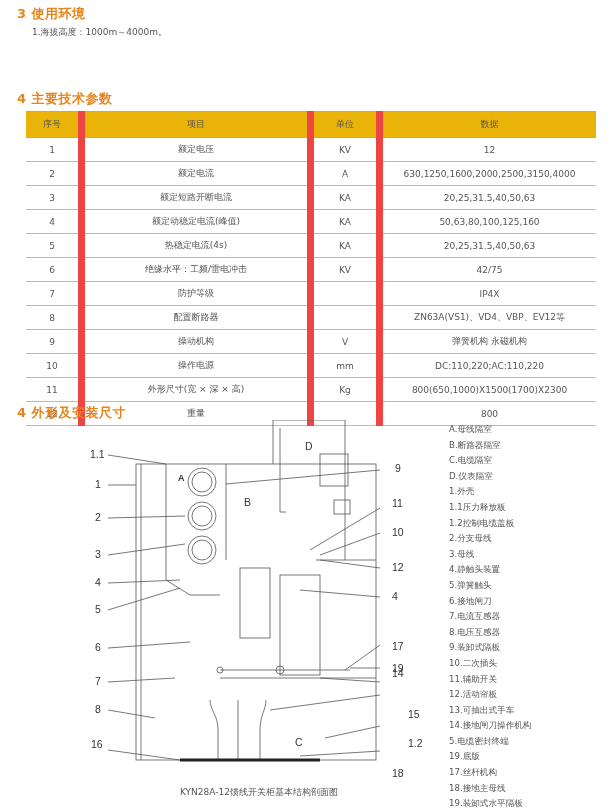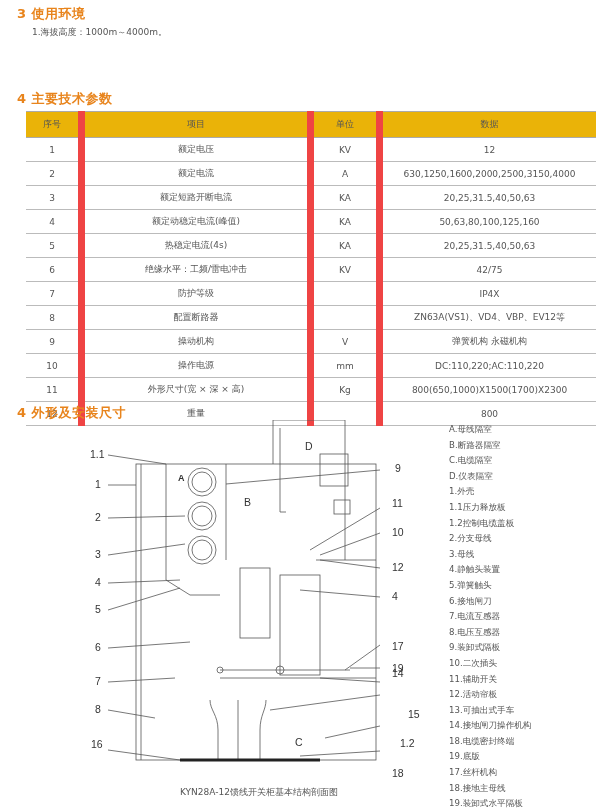--- a/index.html
+++ b/index.html
@@ -192,21 +192,21 @@
 
   <div class="callout" style="left:315px;top:42px">9</div>
   <div class="callout" style="left:312px;top:77px">11</div>
   <div class="callout" style="left:312px;top:106px">10</div>
   <div class="callout" style="left:312px;top:141px">12</div>
   <div class="callout" style="left:312px;top:170px">4</div>
   <div class="callout" style="left:312px;top:220px">17</div>
   <div class="callout" style="left:312px;top:242px">19</div>
   <div class="callout" style="left:312px;top:247px">14</div>
   <div class="callout" style="left:328px;top:288px">15</div>
-  <div class="callout" style="left:320px;top:317px">1.2</div>
+  <div class="callout" style="left:328px;top:317px">1.2</div>
   <div class="callout" style="left:312px;top:347px">18</div>
 </div>
 <div class="caption">KYN28A-12馈线开关柜基本结构剖面图</div>
 
 <div class="legend" id="legend">
     <div>A.母线隔室</div>
     <div>B.断路器隔室</div>
     <div>C.电缆隔室</div>
     <div>D.仪表隔室</div>
     <div>1.外壳</div>
@@ -218,18 +218,18 @@
     <div>5.弹簧触头</div>
     <div>6.接地闸刀</div>
     <div>7.电流互感器</div>
     <div>8.电压互感器</div>
     <div>9.装卸式隔板</div>
     <div>10.二次插头</div>
     <div>11.辅助开关</div>
     <div>12.活动帘板</div>
     <div>13.可抽出式手车</div>
     <div>14.接地闸刀操作机构</div>
-    <div>18.电缆密封终端</div>
+    <div>5.电缆密封终端</div>
     <div>19.底版</div>
     <div>17.丝杆机构</div>
     <div>18.接地主母线</div>
     <div>19.装卸式水平隔板</div>
   </div>
 
 </body></html>

